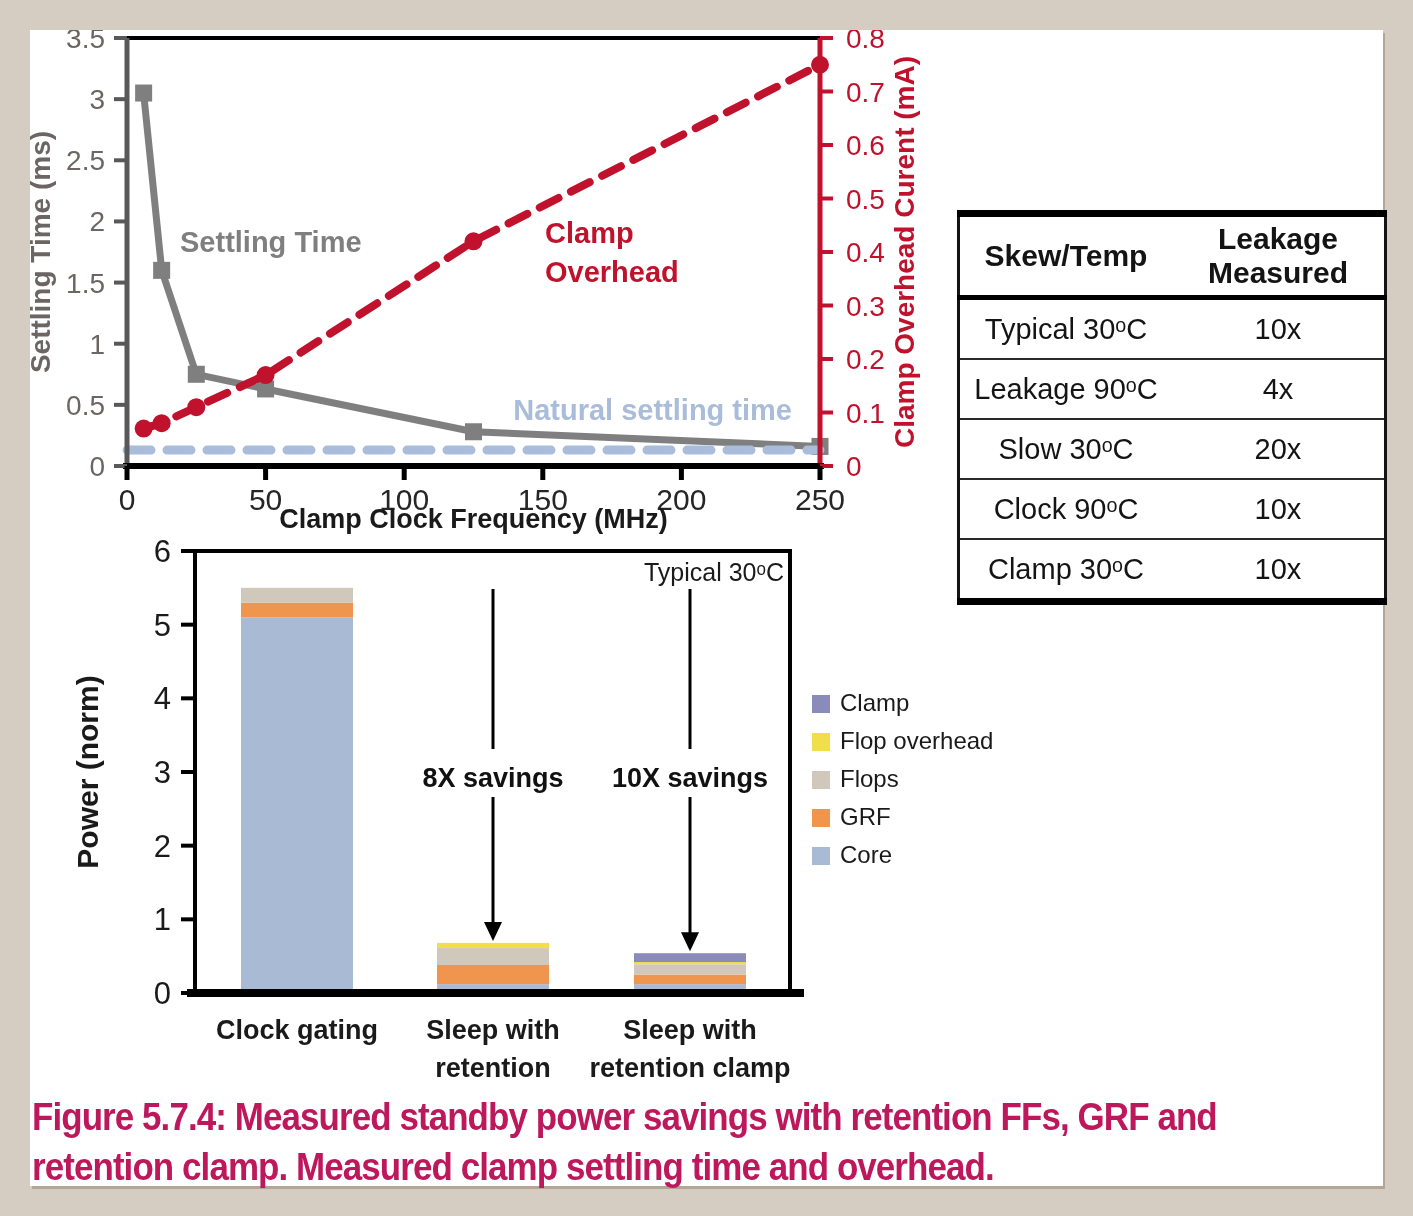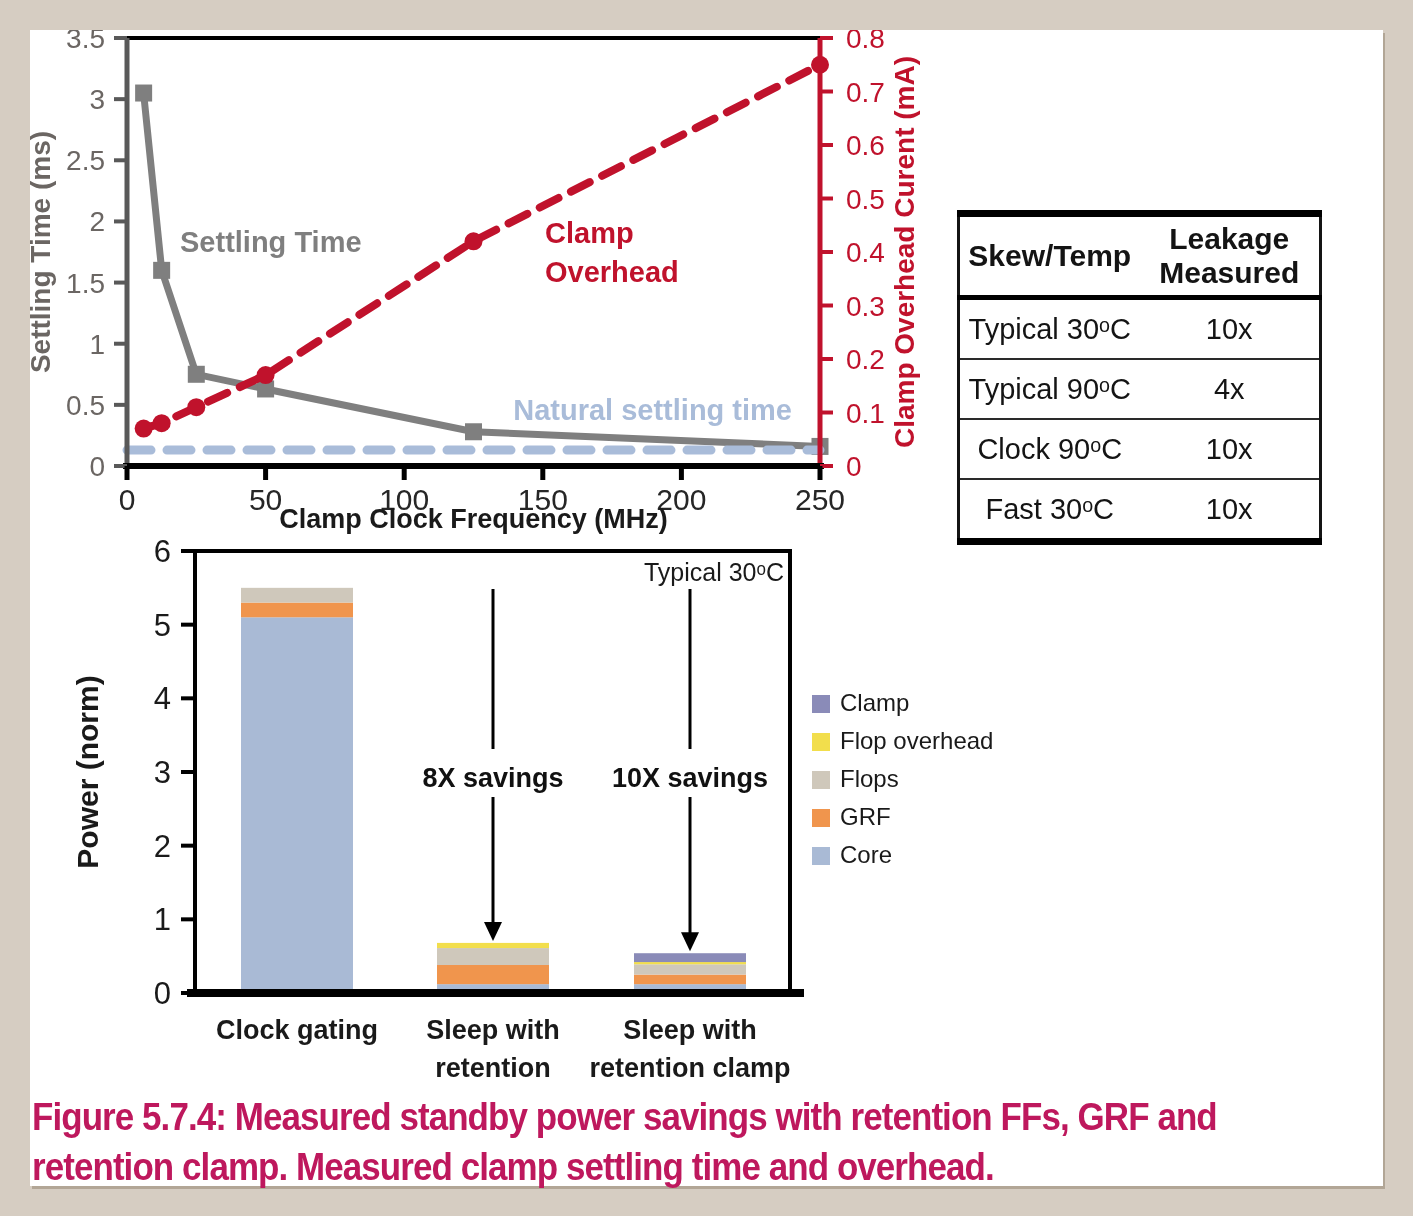--- a/index.html
+++ b/index.html
@@ -14,21 +14,21 @@
     position:absolute;left:30px;top:30px;
     width:1353px;height:1156px;
     background:#ffffff;
     box-shadow:2px 3px 0 rgba(150,135,115,.55);
   }
   #line-chart{position:absolute;left:0;top:0;width:950px;height:525px;}
   #bar-chart{position:absolute;left:40px;top:505px;width:935px;height:580px;}
   svg text{font-family:"Liberation Sans", sans-serif;}
   #leakage-table{
     position:absolute;left:927px;top:180px;
-    width:365px;
+    width:430px;
     border-collapse:collapse;
     border-top:7px solid #000;
     border-bottom:7px solid #000;
     border-left:3px solid #141414;
     border-right:3px solid #141414;
     background:#fff;
     table-layout:fixed;
   }
   #leakage-table th{
     border-bottom:5px solid #000;
@@ -135,29 +135,33 @@
           <th>Skew/Temp</th>
           <th>Leakage Measured</th>
         </tr>
       </thead>
     <tbody>
         <tr>
           <td>Typical 30ᵒC</td>
           <td>10x</td>
         </tr>
         <tr>
-          <td>Typical 90ᵒC</td>
+          <td>Leakage 90ᵒC</td>
           <td>4x</td>
+        </tr>
+        <tr>
+          <td>Slow 30ᵒC</td>
+          <td>20x</td>
         </tr>
         <tr>
           <td>Clock 90ᵒC</td>
           <td>10x</td>
         </tr>
         <tr>
-          <td>Fast 30ᵒC</td>
+          <td>Clamp 30ᵒC</td>
           <td>10x</td>
         </tr>
       </tbody>
   </table>
 
   <div id="bar-chart">
     <svg id="bar-chart-svg" width="935" height="580" viewBox="0 0 935 580">
         <rect x="171" y="82.30000000000001" width="112" height="375.7" fill="#a9bad5"></rect>
         <rect x="171" y="67.56666666666666" width="112" height="14.733333333333334" fill="#f0954d"></rect>
         <rect x="171" y="52.833333333333314" width="112" height="14.733333333333334" fill="#cfc8bb"></rect>

